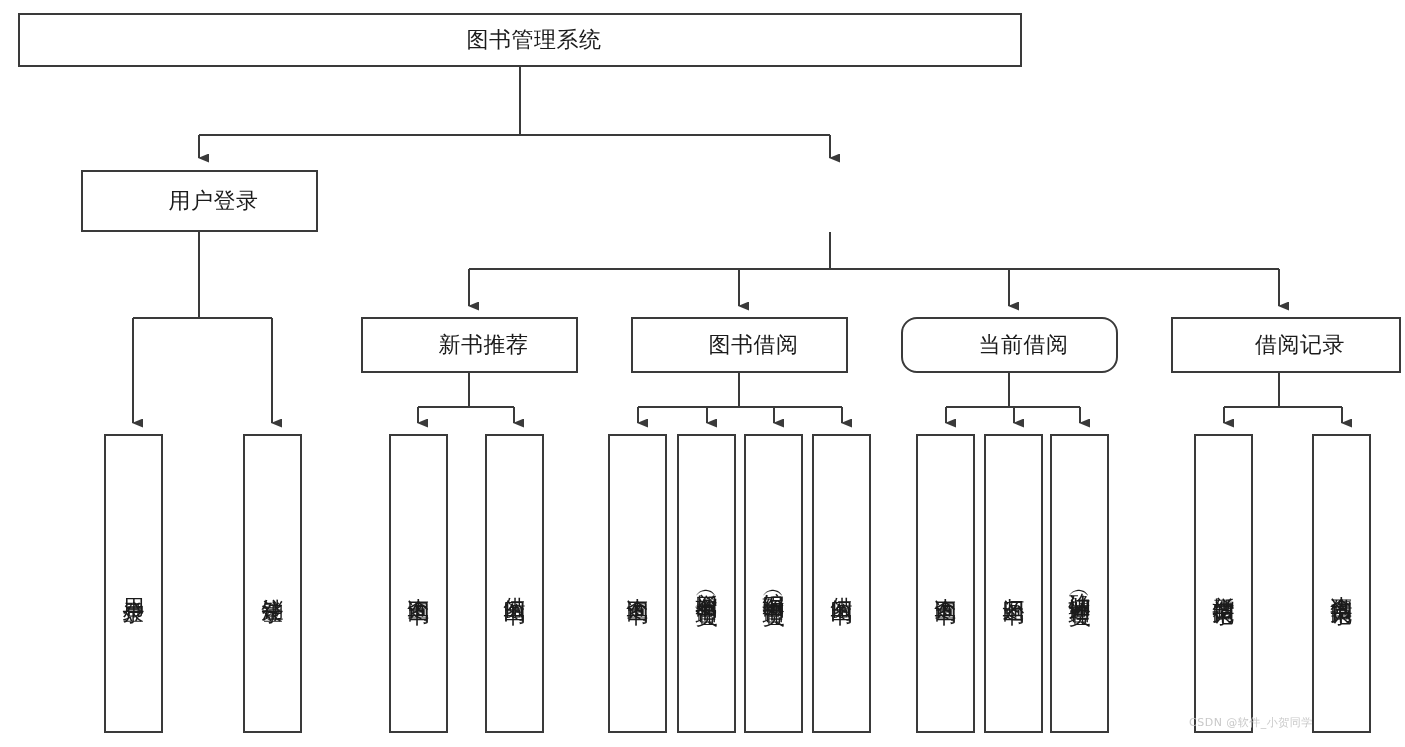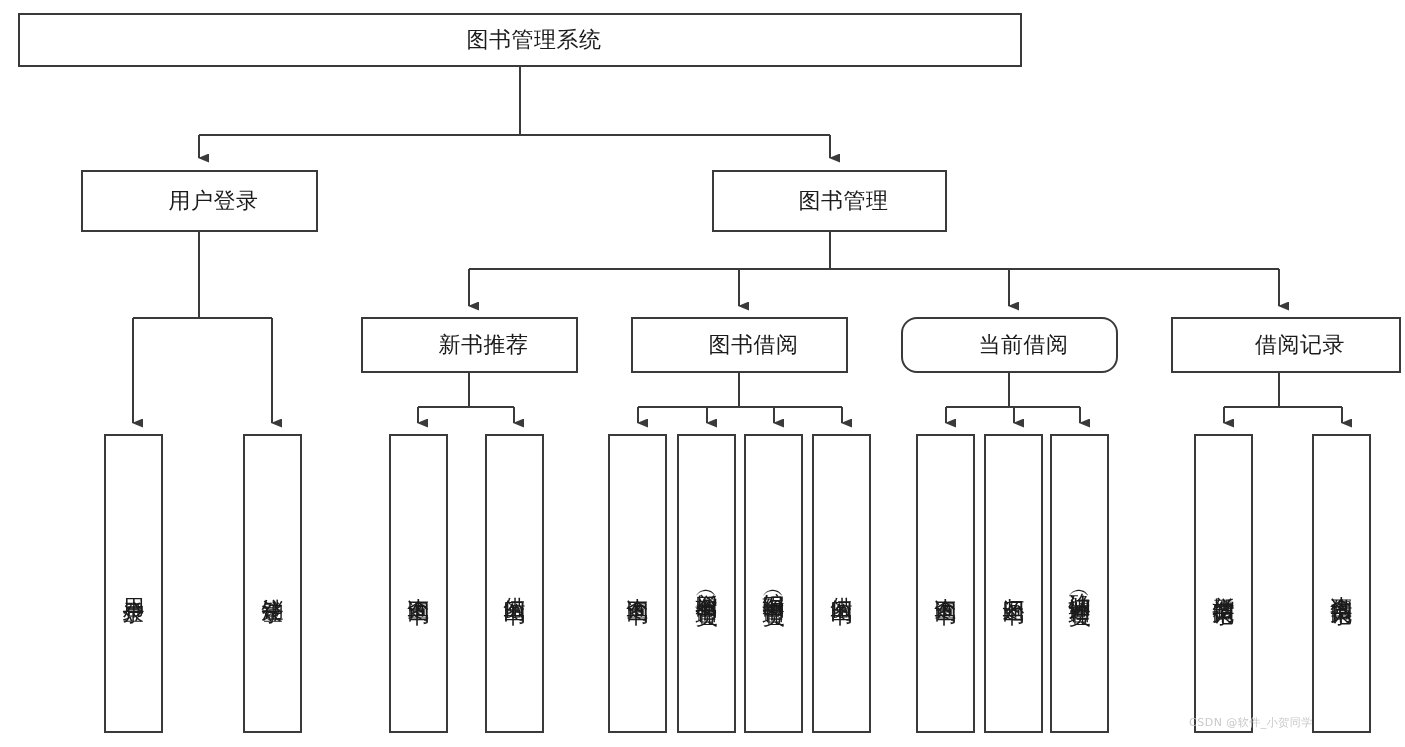--- a/index.html
+++ b/index.html
@@ -124,23 +124,20 @@
     </g>
   </svg>
 
   <div class="node horiz node-root" style="left:18px; top:13px; width:1004px; height:54px;">
     <span class="label">图书管理系统</span>
   </div>
 
   <div class="node horiz" style="left:81px; top:170px; width:237px; height:62px;">
     <span class="label">用户登录</span>
   </div>
-  <div class="node horiz" style="left:712px; top:170px; width:235px; height:62px;">
-    <span class="label">图书管理</span>
-  </div>
 
   <div class="node horiz" style="left:361px; top:317px; width:217px; height:56px;">
     <span class="label">新书推荐</span>
   </div>
   <div class="node horiz" style="left:631px; top:317px; width:217px; height:56px;">
     <span class="label">图书借阅</span>
   </div>
   <div class="node horiz" style="left:901px; top:317px; width:217px; height:56px;border-radius:16px;">
     <span class="label">当前借阅</span>
   </div>

